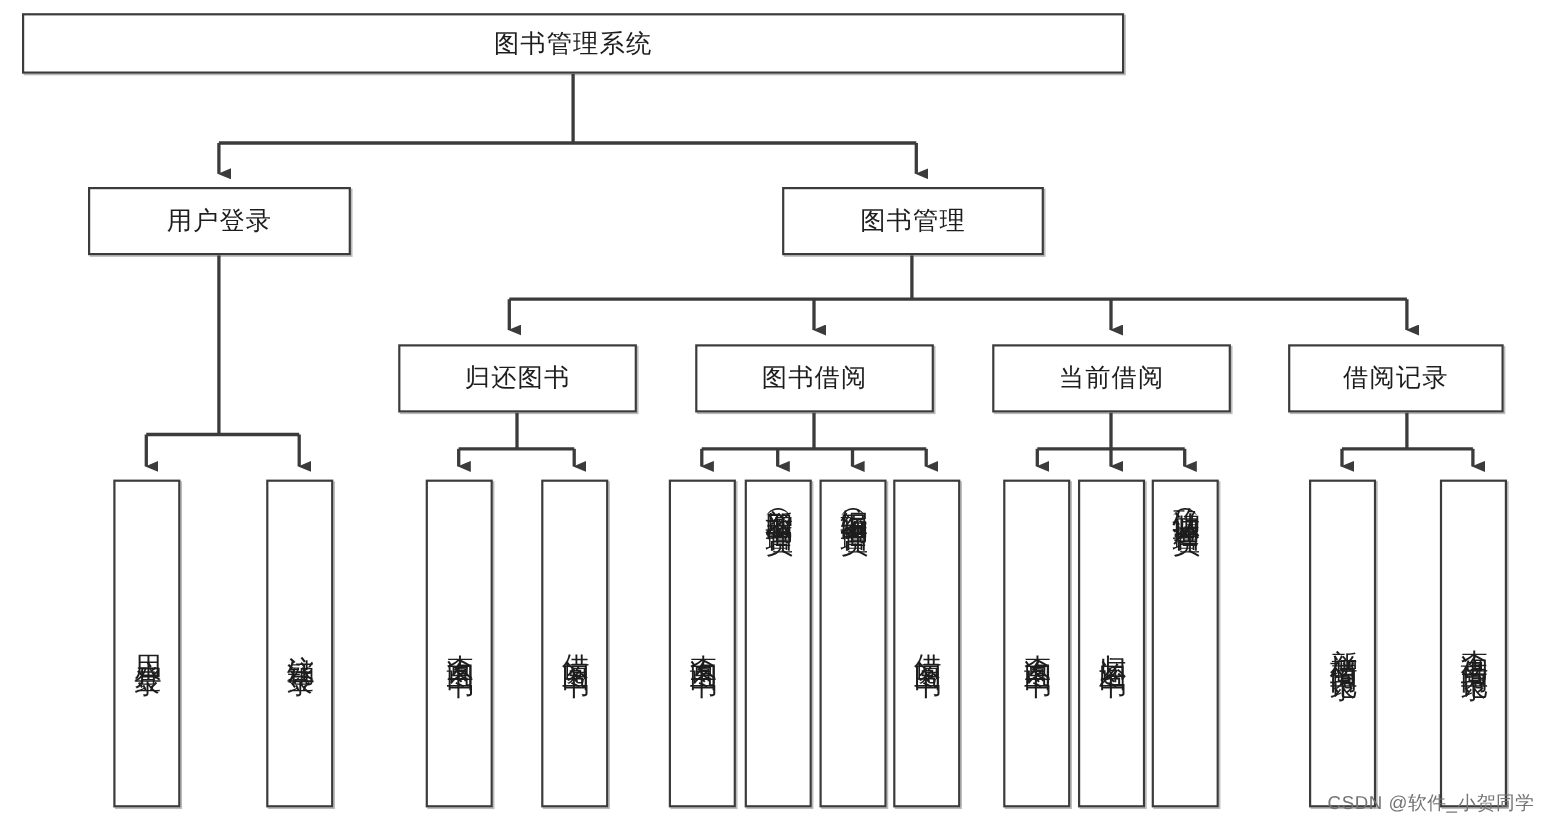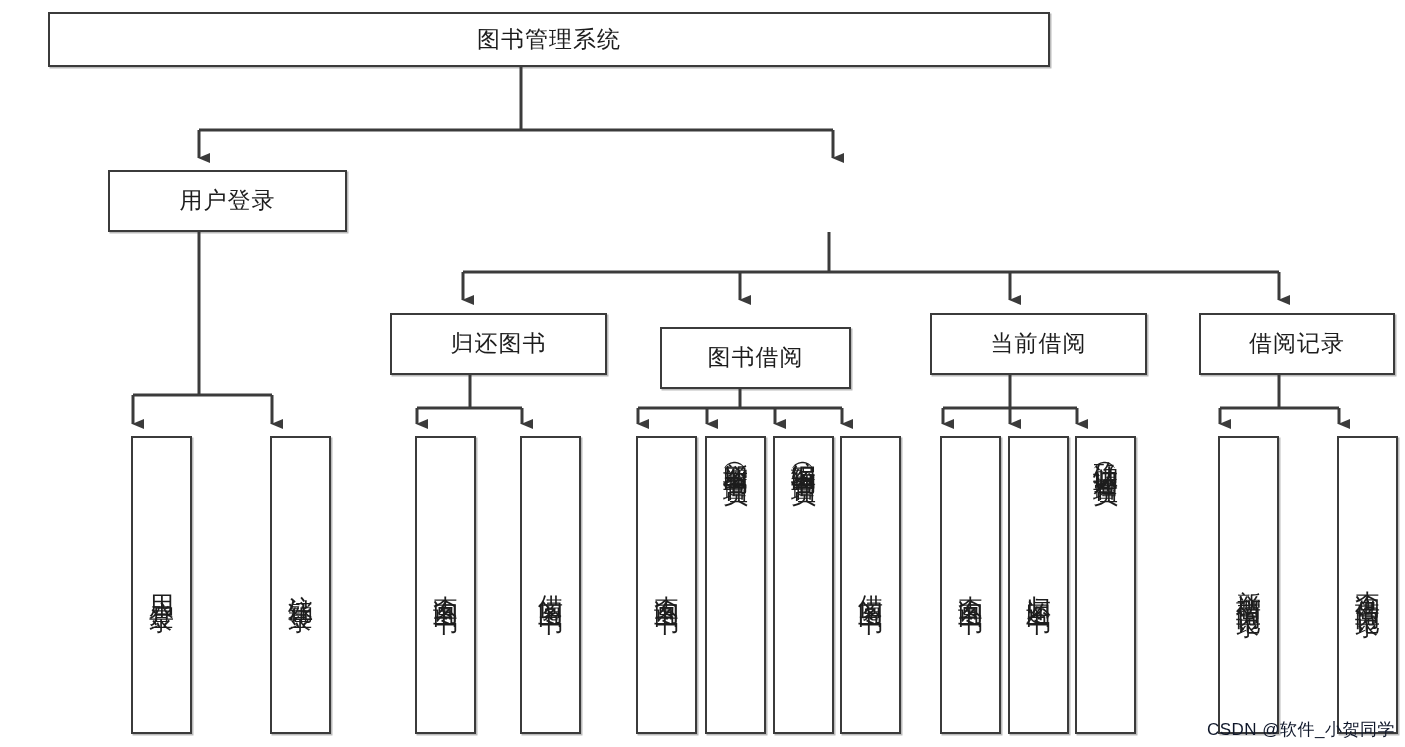--- a/index.html
+++ b/index.html
@@ -29,21 +29,20 @@
     position: absolute;
     box-sizing: border-box;
     background: #ffffff;
     border: 2px solid #3b3b3b;
     box-shadow: 1.5px 1.5px 0 rgba(60,60,60,0.35);
     display: flex;
     align-items: center;
     justify-content: center;
     color: #1d1d1d;
     line-height: 1.18;
-    margin-left: 28px;
   }
   .node .label {
     display: block;
     text-align: center;
     white-space: pre;
   }
   .node.horiz .label {
     font-size: 23px;
     letter-spacing: 1px;
   }
@@ -64,21 +63,21 @@
   }
   .node.vert.center {
     align-items: center;
     padding-top: 0;
   }
   #watermark {
     position: absolute;
     right: 10px;
     bottom: 6px;
     font-size: 17px;
-    color: #0f172a;
+    color: #737373;
     letter-spacing: 0.5px;
     user-select: none;
     white-space: pre;
   }
 </style>
 </head>
 <body>
 
 <div id="canvas">
 
@@ -132,25 +131,28 @@
     </g>
   </svg>
 
   <div class="node horiz" style="left:20px;top:12px;width:1002px;height:55px;">
     <span class="label">图书管理系统</span>
   </div>
 
   <div class="node horiz" style="left:80px;top:170px;width:239px;height:62px;">
     <span class="label">用户登录</span>
   </div>
+  <div class="node horiz" style="left:711px;top:170px;width:238px;height:62px;">
+    <span class="label">图书管理</span>
+  </div>
 
   <div class="node horiz" style="left:362px;top:313px;width:217px;height:62px;">
     <span class="label">归还图书</span>
   </div>
-  <div class="node horiz" style="left:632px;top:327px;width:191px;height:62px;">
+  <div class="node horiz" style="left:632px;top:313px;width:217px;height:62px;">
     <span class="label">图书借阅</span>
   </div>
   <div class="node horiz" style="left:902px;top:313px;width:217px;height:62px;justify-content:center;">
     <span class="label">当前借阅</span>
   </div>
   <div class="node horiz" style="left:1171px;top:313px;width:196px;height:62px;">
     <span class="label">借阅记录</span>
   </div>
 
   <div class="node vert center" style="left:103px;top:436px;width:61px;height:298px;">

